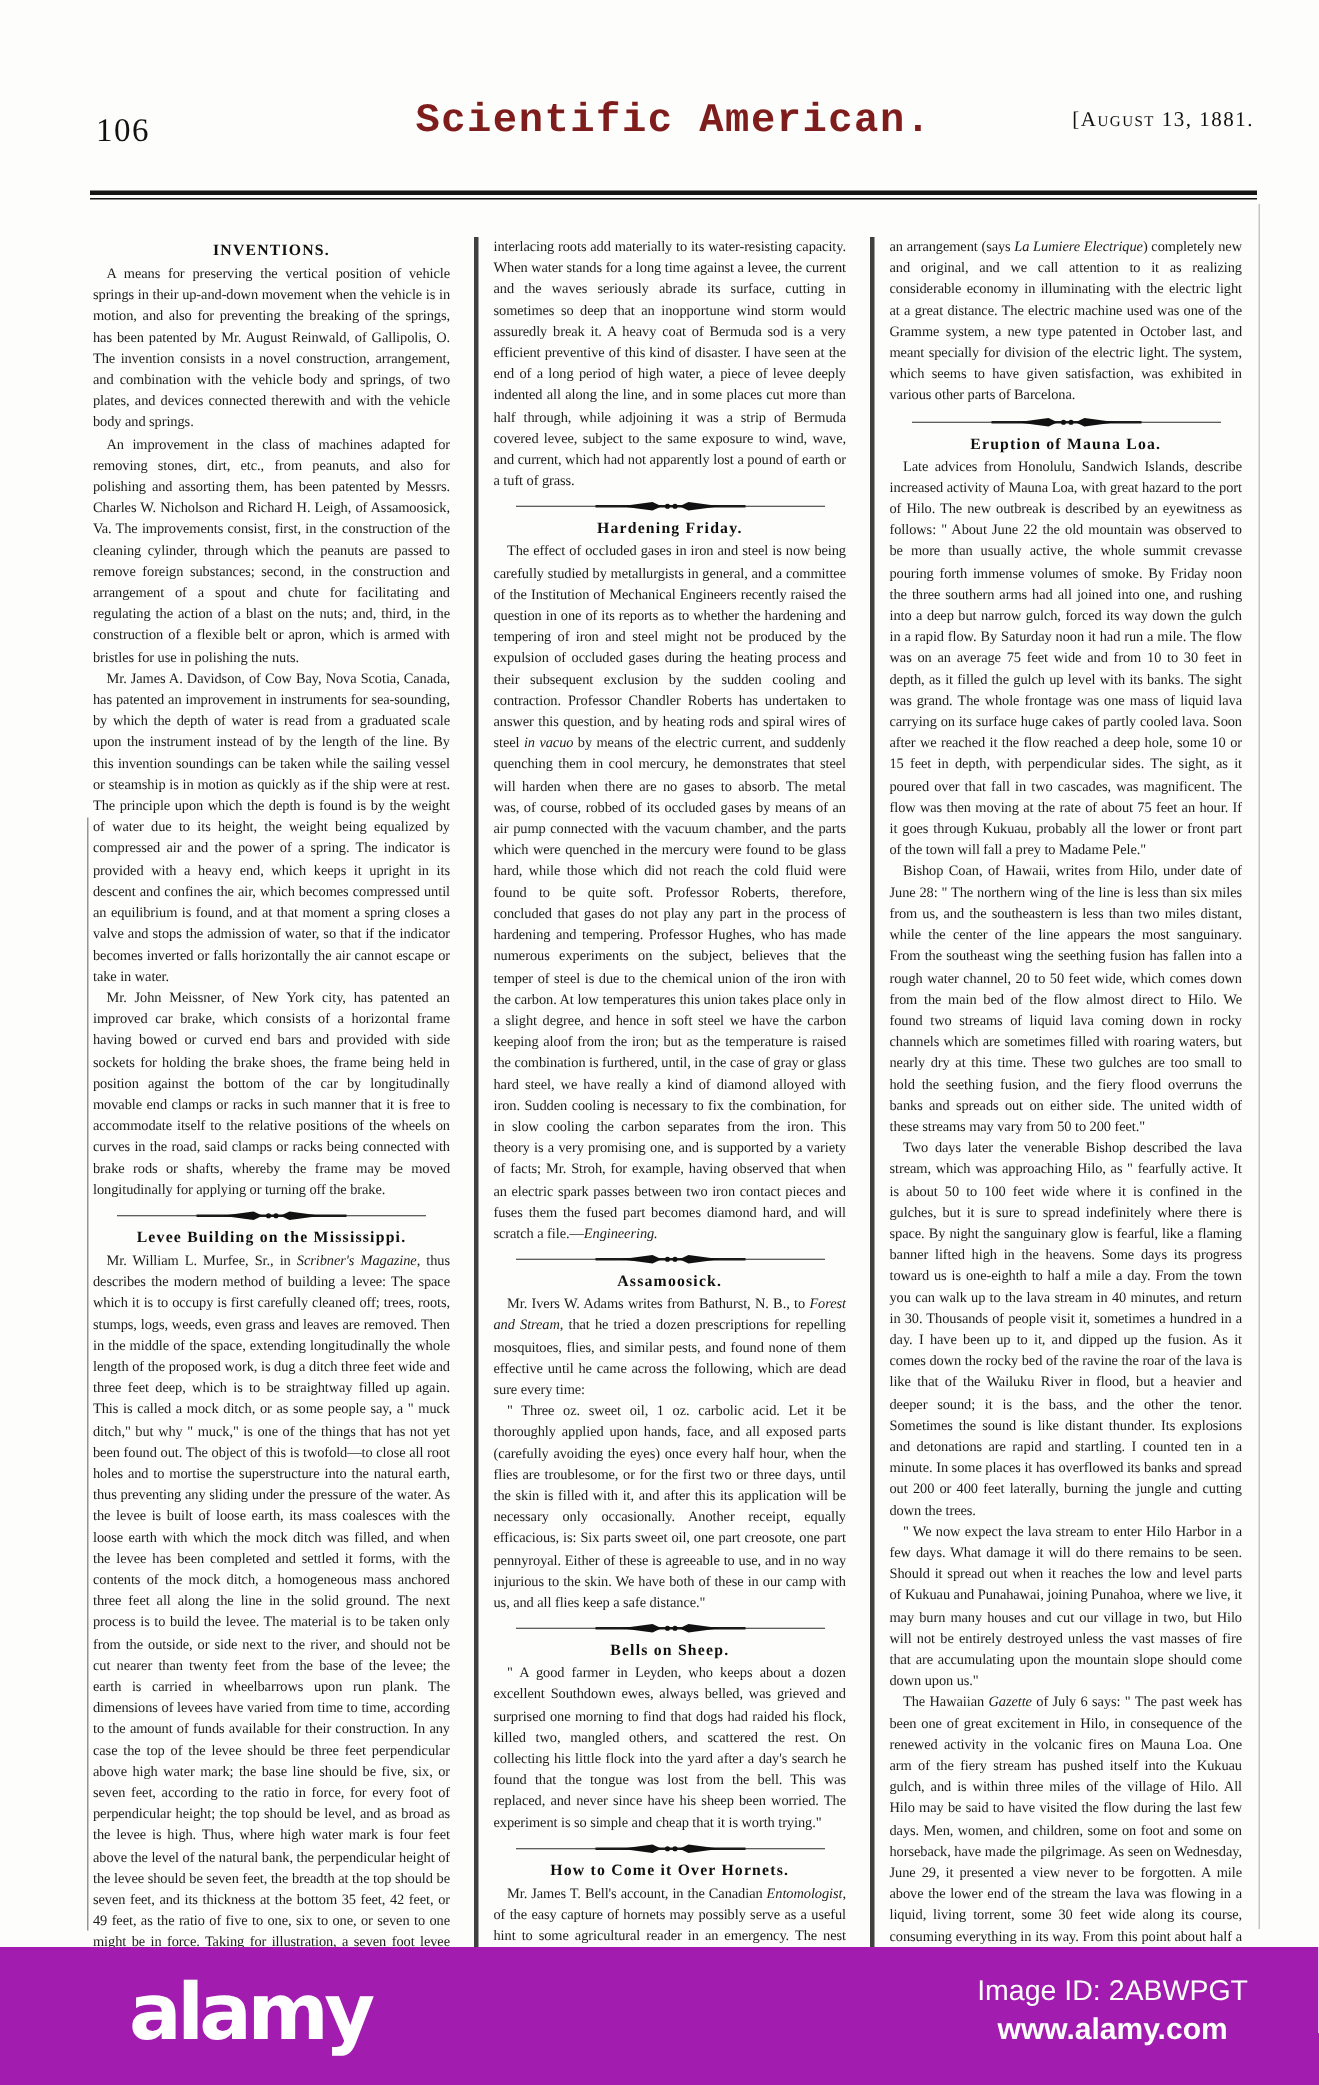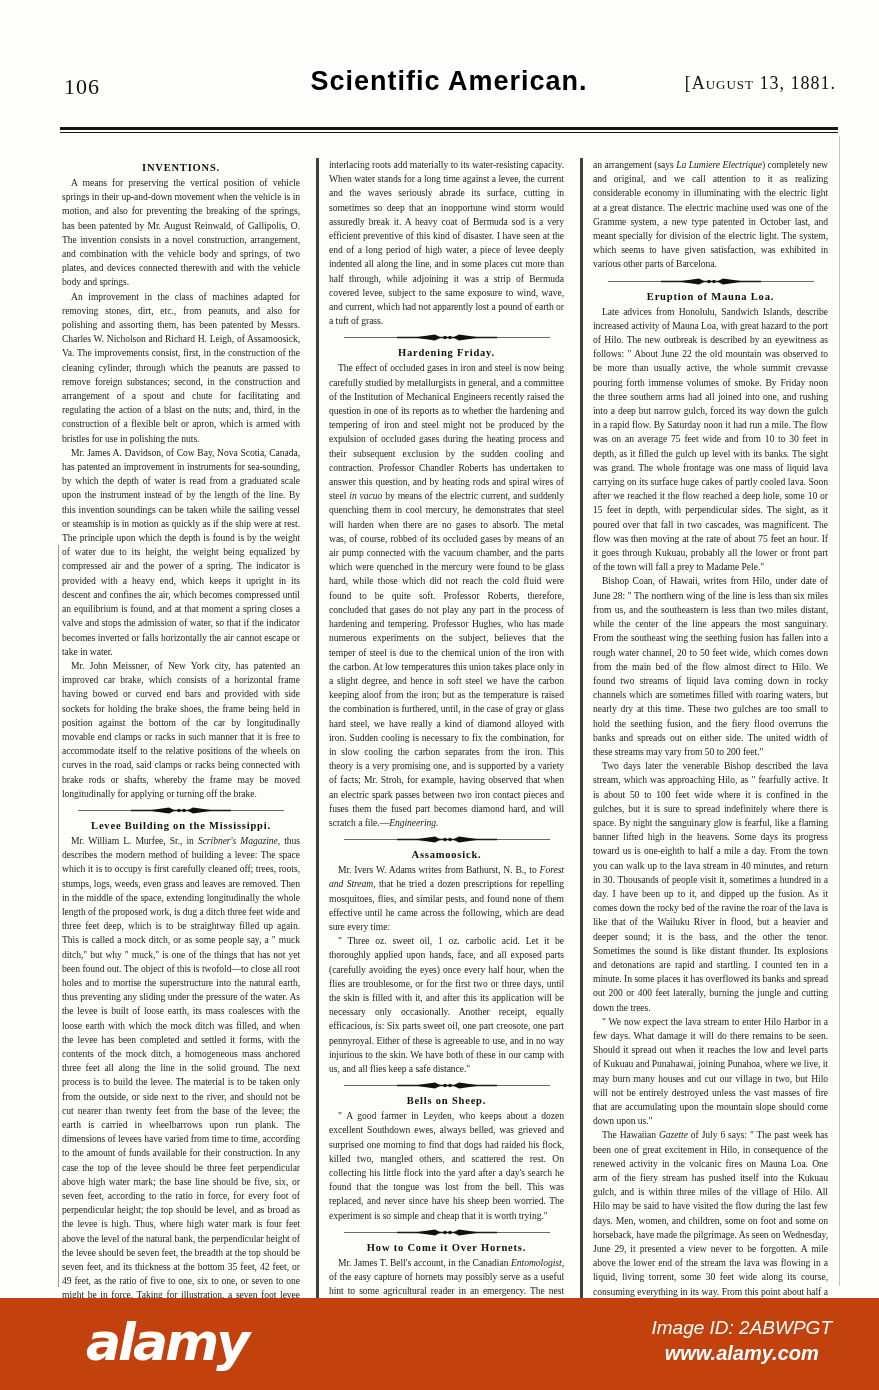--- a/index.html
+++ b/index.html
@@ -6,41 +6,41 @@
   body{
     width:879px;height:1390px;position:relative;overflow:hidden;
     background:#fdfdfc;
     font-family:"Liberation Serif", serif;
   }
   .scan{position:absolute;left:0;top:0;width:879px;height:951px;background:#fdfdfc;color:#1a1a1a;}
   
   .header{position:absolute;left:62px;top:66px;width:774px;height:58px;}
   .page-number{position:absolute;left:2px;top:8px;font-size:22px;letter-spacing:1px;color:#111;}
   .masthead{position:absolute;left:0;right:0;top:0;text-align:center;
-    font-family:Liberation Sans, sans-serif;font-weight:bold;font-size:27px;letter-spacing:1px;color:#000000;}
-  .issue-date{position:absolute;right:0;top:7px;font-size:18px;font-variant:small-caps;letter-spacing:1px;color:#111;}
+    font-family:Liberation Mono, monospace;font-weight:bold;font-size:27px;letter-spacing:1px;color:#7f1d1d;}
+  .issue-date{position:absolute;right:0;top:7px;font-size:14px;font-variant:small-caps;letter-spacing:1px;color:#111;}
   .header-rule{position:absolute;left:60px;top:127px;width:778px;height:2px;
     border-top:3px solid #161616;border-bottom:1px solid #161616;}
   
   .columns{position:absolute;left:62px;top:136px;width:776px;height:1152px;
     display:flex;justify-content:space-between;overflow:hidden;margin-top:22px;}
   .col{width:258px;box-sizing:border-box;padding:0 10px;overflow:hidden;
     font-size:9.6px;line-height:14.2px;letter-spacing:-0.05px;color:#1c1c1c;}
   .col.first{width:248px;padding-left:0;}
   .col.ruled{border-left:3px solid #404040;}
   .col p{margin:0;text-align:justify;text-indent:9px;}
   .col p.noindent{text-indent:0;}
   .col h3{margin:3px 0 2px;text-align:center;font-size:10.5px;line-height:13px;
     font-weight:bold;letter-spacing:0.8px;color:#111;}
   .divider{height:11px;margin:4px 0 1px;text-align:center;}
   
   .edge-left{position:absolute;left:58px;top:545px;width:1px;height:742px;background:#6a6a6a;opacity:.7;}
   .edge-right{position:absolute;left:839px;top:136px;width:1px;height:1150px;background:#b5b5b5;opacity:.8;}
   
-  .watermark-bar{position:absolute;left:0;top:1298px;width:879px;height:92px;background:#c2410c;font-style:italic;}
+  .watermark-bar{position:absolute;left:0;top:1298px;width:879px;height:92px;background:#a21caf;}
   .alamy-logo{position:absolute;left:86px;top:14px;color:#fff;
     font-family:"DejaVu Sans", sans-serif;font-weight:bold;font-size:52px;letter-spacing:-3px;}
   .wm-right{position:absolute;right:47px;top:18px;text-align:center;color:#fff;
     font-family:"Liberation Sans", sans-serif;}
   .wm-id{font-size:19px;line-height:24px;}
   .wm-url{font-size:20px;line-height:26px;font-weight:bold;}
 </style>
 </head>
 <body>
 

